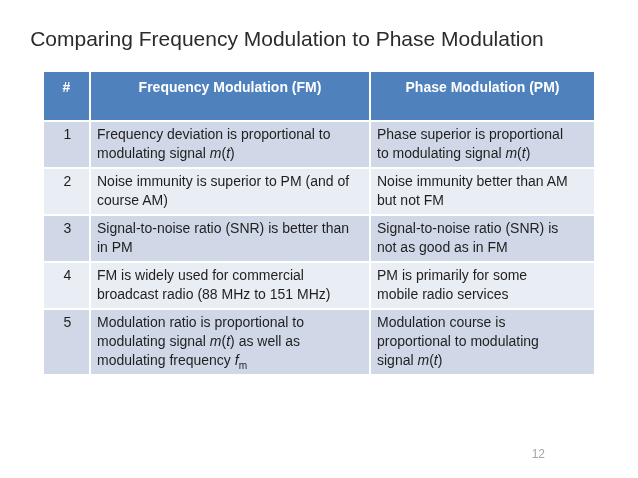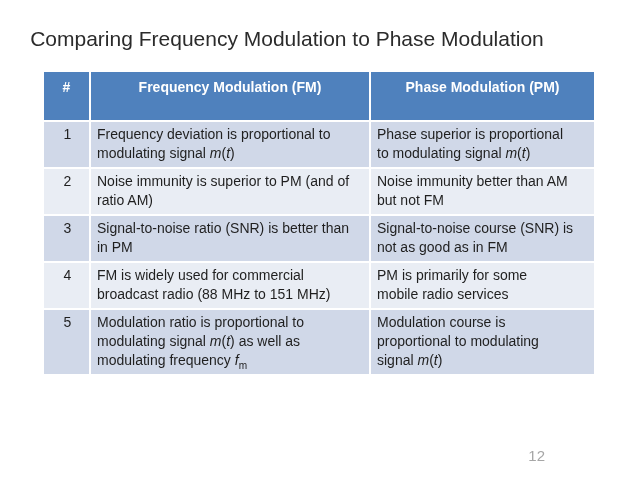--- a/index.html
+++ b/index.html
@@ -43,21 +43,21 @@
   }
   table.cmp tbody tr { height: 44px; }
   table.cmp tbody tr.tall { height: 62px; }
   tr.odd td  { background: var(--row-odd-bg, #d0d8e8); }
   tr.even td { background: var(--row-even-bg, #e9edf4); }
   td.num { text-align: center; padding-left: 2px; padding-right: 2px; }
   td i { font-style: italic; }
   td sub { font-size: 0.72em; line-height: 0; }
   .page-number {
     position: absolute; top: 447px; right: 29px;
-    font-size: 15px;
+    font-size: 12px;
     color: var(--page-number-text, #a6a6a6);
   }
 </style>
 </head>
 <body>
 
 <div class="slide">
 
   <div class="slide-title">Comparing Frequency Modulation to Phase Modulation</div>
 
@@ -75,27 +75,27 @@
       </tr>
     </thead>
     <tbody>
       <tr class="odd">
         <td class="num">1</td>
         <td><span>Frequency deviation is proportional to</span><br><span>modulating signal </span><i>m</i><span>(</span><i>t</i><span>)</span></td>
         <td><span>Phase superior is proportional</span><br><span>to modulating signal </span><i>m</i><span>(</span><i>t</i><span>)</span></td>
       </tr>
       <tr class="even">
         <td class="num">2</td>
-        <td><span>Noise immunity is superior to PM (and of</span><br><span>ratio AM)</span></td>
+        <td><span>Noise immunity is superior to PM (and of</span><br><span>course AM)</span></td>
         <td><span>Noise immunity better than AM</span><br><span>but not FM</span></td>
       </tr>
       <tr class="odd">
         <td class="num">3</td>
         <td><span>Signal-to-noise ratio (SNR) is better than</span><br><span>in PM</span></td>
-        <td><span>Signal-to-noise course (SNR) is</span><br><span>not as good as in FM</span></td>
+        <td><span>Signal-to-noise ratio (SNR) is</span><br><span>not as good as in FM</span></td>
       </tr>
       <tr class="even">
         <td class="num">4</td>
         <td><span>FM is widely used for commercial</span><br><span>broadcast radio (88 MHz to 151 MHz)</span></td>
         <td><span>PM is primarily for some</span><br><span>mobile radio services</span></td>
       </tr>
       <tr class="odd tall">
         <td class="num">5</td>
         <td><span>Modulation ratio is proportional to</span><br><span>modulating signal </span><i>m</i><span>(</span><i>t</i><span>) as well as</span><br><span>modulating frequency </span><i>f</i><sub>m</sub></td>
         <td><span>Modulation course is</span><br><span>proportional to modulating</span><br><span>signal </span><i>m</i><span>(</span><i>t</i><span>)</span></td>

